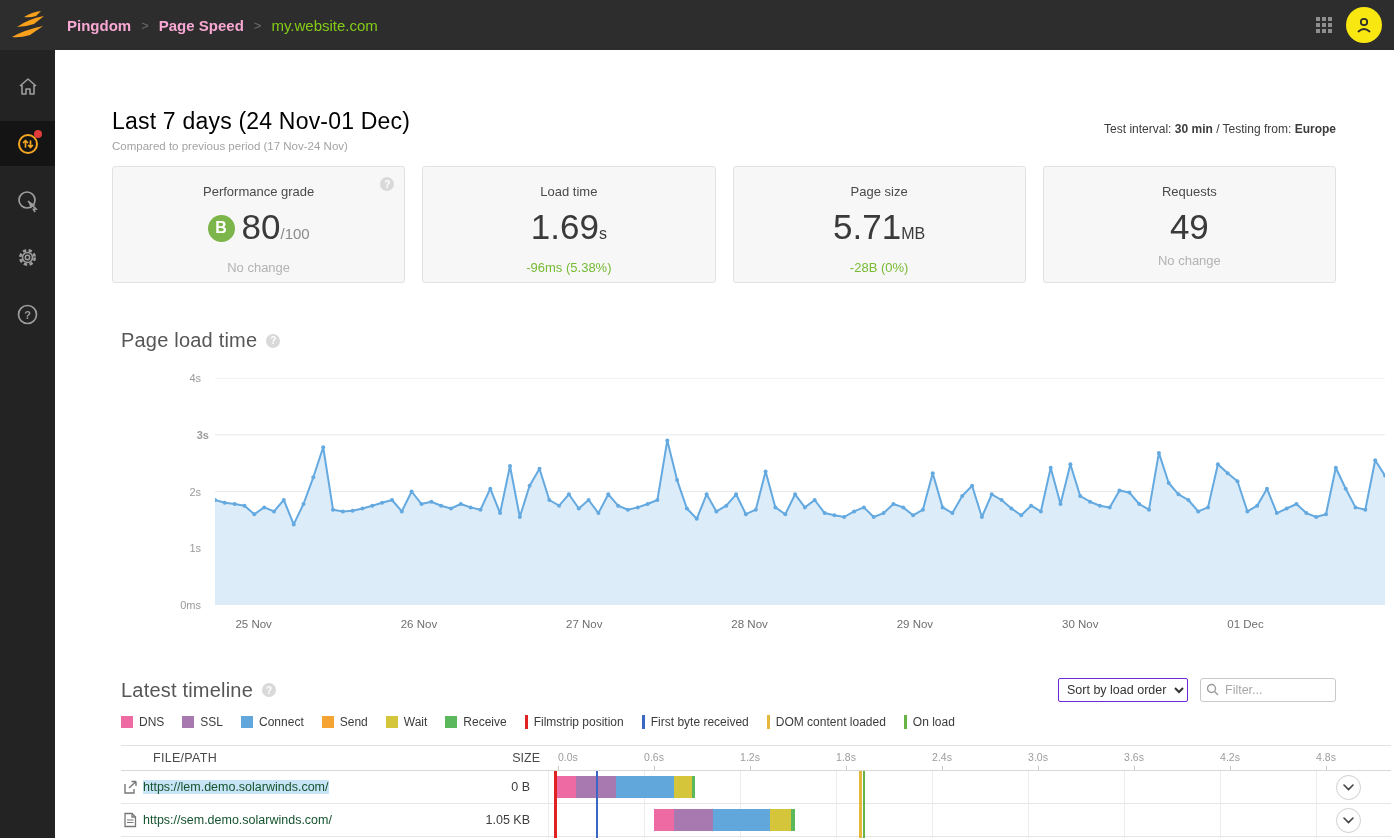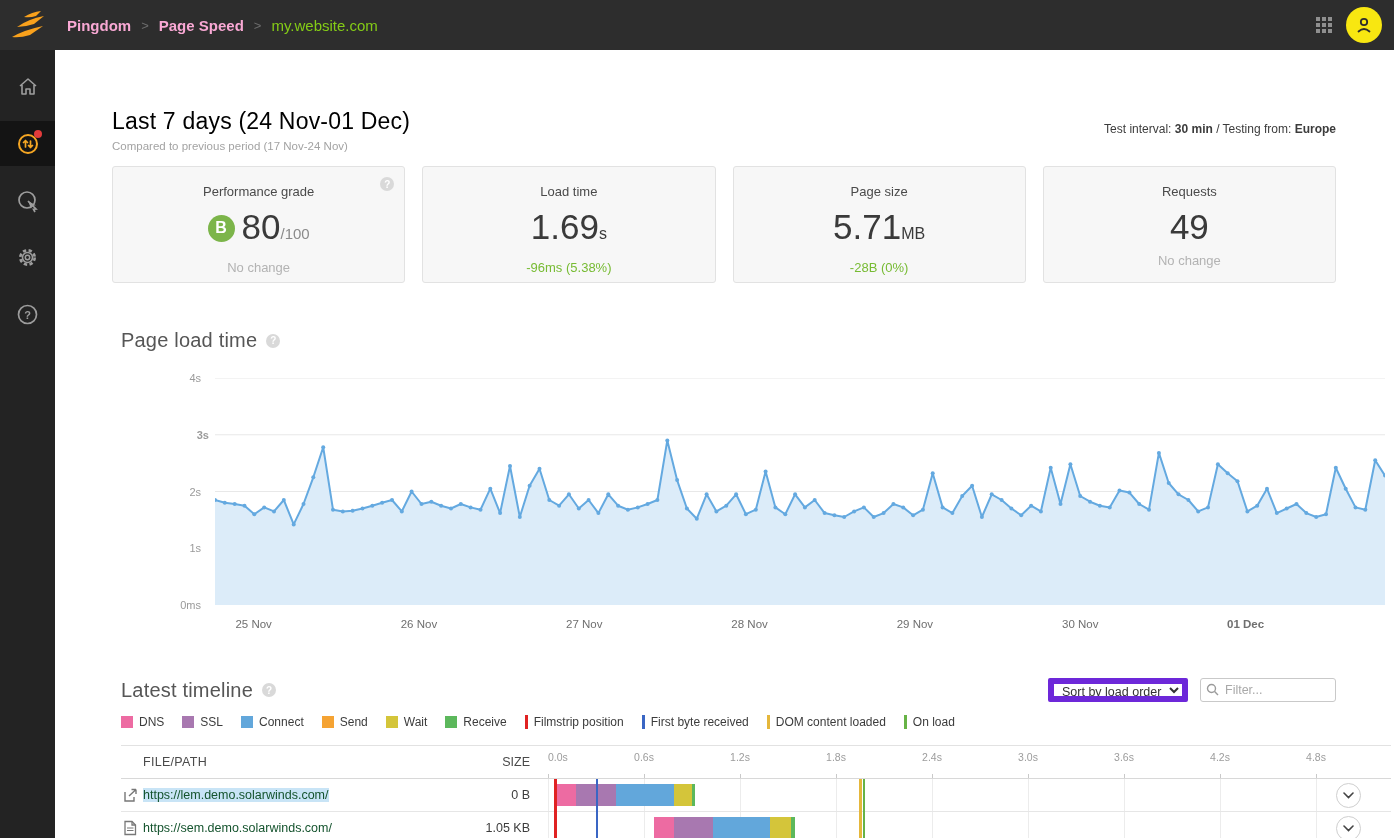--- a/index.html
+++ b/index.html
@@ -51,33 +51,33 @@
   
   .section-h { display:flex; align-items:center; gap:9px; margin:46px 58px 0 66px; }
   .section-title { font-size:20px; font-weight:400; color:#565656; letter-spacing:0.2px; }
   .chart-wrap { position:relative; margin:26px 0 0 66px; width:1268px; height:260px; }
   .plot { position:absolute; left:94px; top:0; width:1170px; height:227px; }
   .ylab { position:absolute; width:80px; text-align:right; font-size:11px; color:#9a9a9a; }
   .xlab { position:absolute; top:240px; font-size:11.5px; color:#6f6f6f; transform:translateX(-50%); }
 
   
   .tl-controls { margin-left:auto; display:flex; gap:12px; align-items:center; }
-  .sort-select { font-family:"Liberation Sans",sans-serif; font-size:12.5px; color:#333; height:24px; border:6px solid #6d28d9; border-radius:2px; background:#fff; padding:0 4px; }
+  .sort-select { font-family:"Liberation Sans",sans-serif; font-size:12.5px; color:#333; height:24px; border:1px solid #6d28d9; border-radius:2px; background:#fff; padding:0 4px; }
   .filter-box { position:relative;border-radius:7px; }
   .filter-input { width:136px; height:24px; border:1px solid #c9c9c9; border-radius:3px; font-family:"Liberation Sans",sans-serif; font-size:12.5px; padding:0 6px 0 24px; color:#333; }
   .filter-input::placeholder { color:#a9a9a9; }
   .filter-glass { position:absolute; left:6px; top:5px; }
 
   .legend { display:flex; align-items:center; gap:18px; margin:13px 58px 0 66px; }
   .lg-item { display:flex; align-items:center; gap:6px; font-size:12px; color:#3c3c3c; }
   .lg-sq { width:12px; height:12px; }
   .lg-bar { width:3px; height:14px; }
 
   .tl-table { margin:16px 0 0 66px; width:1270px; font-size:12.5px; position:relative; }
-  .tl-head { display:flex; align-items:center; height:34px; border-top:1px solid #e2e2e2; border-bottom:1px solid #d8d8d8; color:#4a4a4a; }
+  .tl-head { display:flex; align-items:center; height:26px; border-top:1px solid #e2e2e2; border-bottom:1px solid #d8d8d8; color:#4a4a4a;justify-content:center; }
   .hd-file { width:352px; padding-left:22px; letter-spacing:0.3px; }
   .hd-size { width:57px; text-align:right; }
   .hd-time { position:relative; width:823px; height:100%; margin-left:18px; }
   .tick-lab { position:absolute; top:5px; font-size:10.5px; color:#9c9c9c; transform:translateX(-50%); }
   .tick-lab.first { transform:none; }
   .tick-mark { position:absolute; bottom:0; width:1px; height:4px; background:#c9c9c9; }
 
   .tl-body { position:relative; }
   .tl-grid { position:absolute; left:427px; top:0; width:823px; height:100%; z-index:0; }
   .vline { position:absolute; top:0; height:100%; width:1px; background:#ececec; }
@@ -352,21 +352,21 @@
           <circle cx="1150.3" cy="131.7" r="2" fill="#64a9e0"></circle>
           <circle cx="1160.2" cy="82.3" r="2" fill="#64a9e0"></circle>
           <circle cx="1170.0" cy="97.6" r="2" fill="#64a9e0"></circle>
         </svg>
         <div class="xlab" style="left: 132.61px;">25 Nov</div>
         <div class="xlab" style="left: 297.931px;">26 Nov</div>
         <div class="xlab" style="left: 463.252px;">27 Nov</div>
         <div class="xlab" style="left: 628.573px;">28 Nov</div>
         <div class="xlab" style="left: 793.894px;">29 Nov</div>
         <div class="xlab" style="left: 959.215px;">30 Nov</div>
-        <div class="xlab" style="left: 1124.54px; font-weight: bold;">01 Dec</div>
+        <div class="xlab" style="left: 1124.54px;">01 Dec</div>
       </div>
 
     <div class="section-h" style="margin-top:40px;">
       <span class="section-title">Latest timeline</span>
       <span class="qmark">?</span>
       <div class="tl-controls">
         <select class="sort-select">
           <option>Sort by load order</option>
         </select>
         <div class="filter-box">

